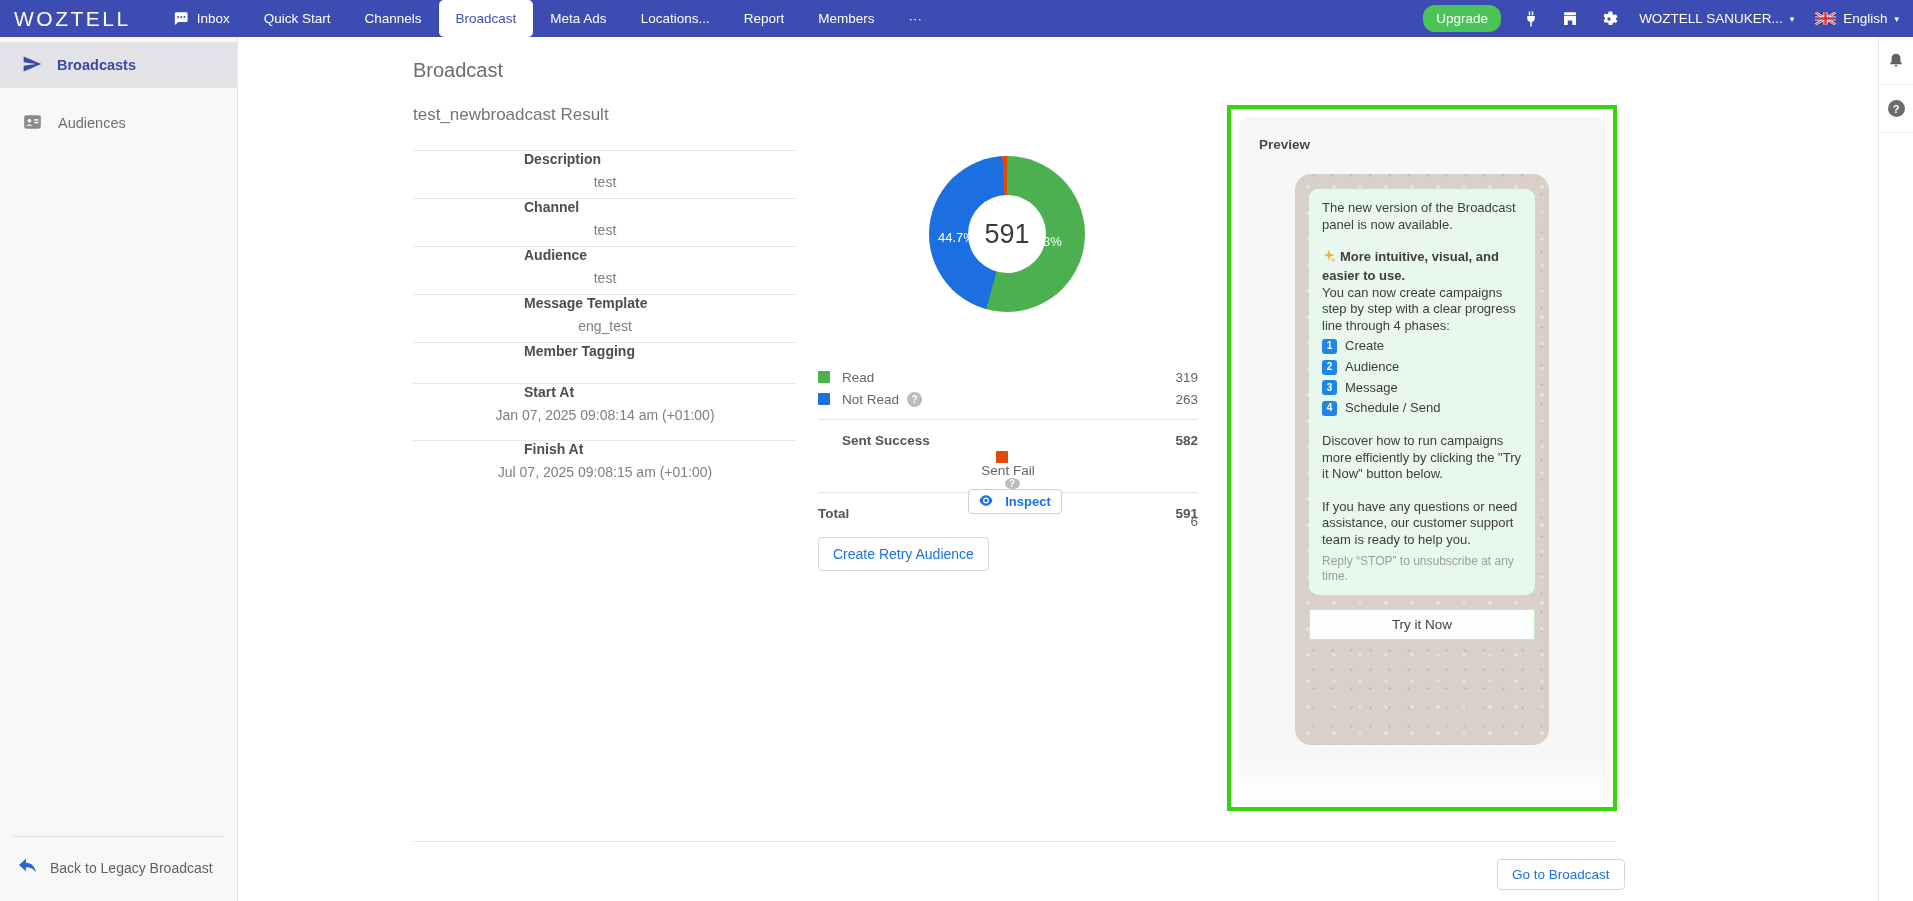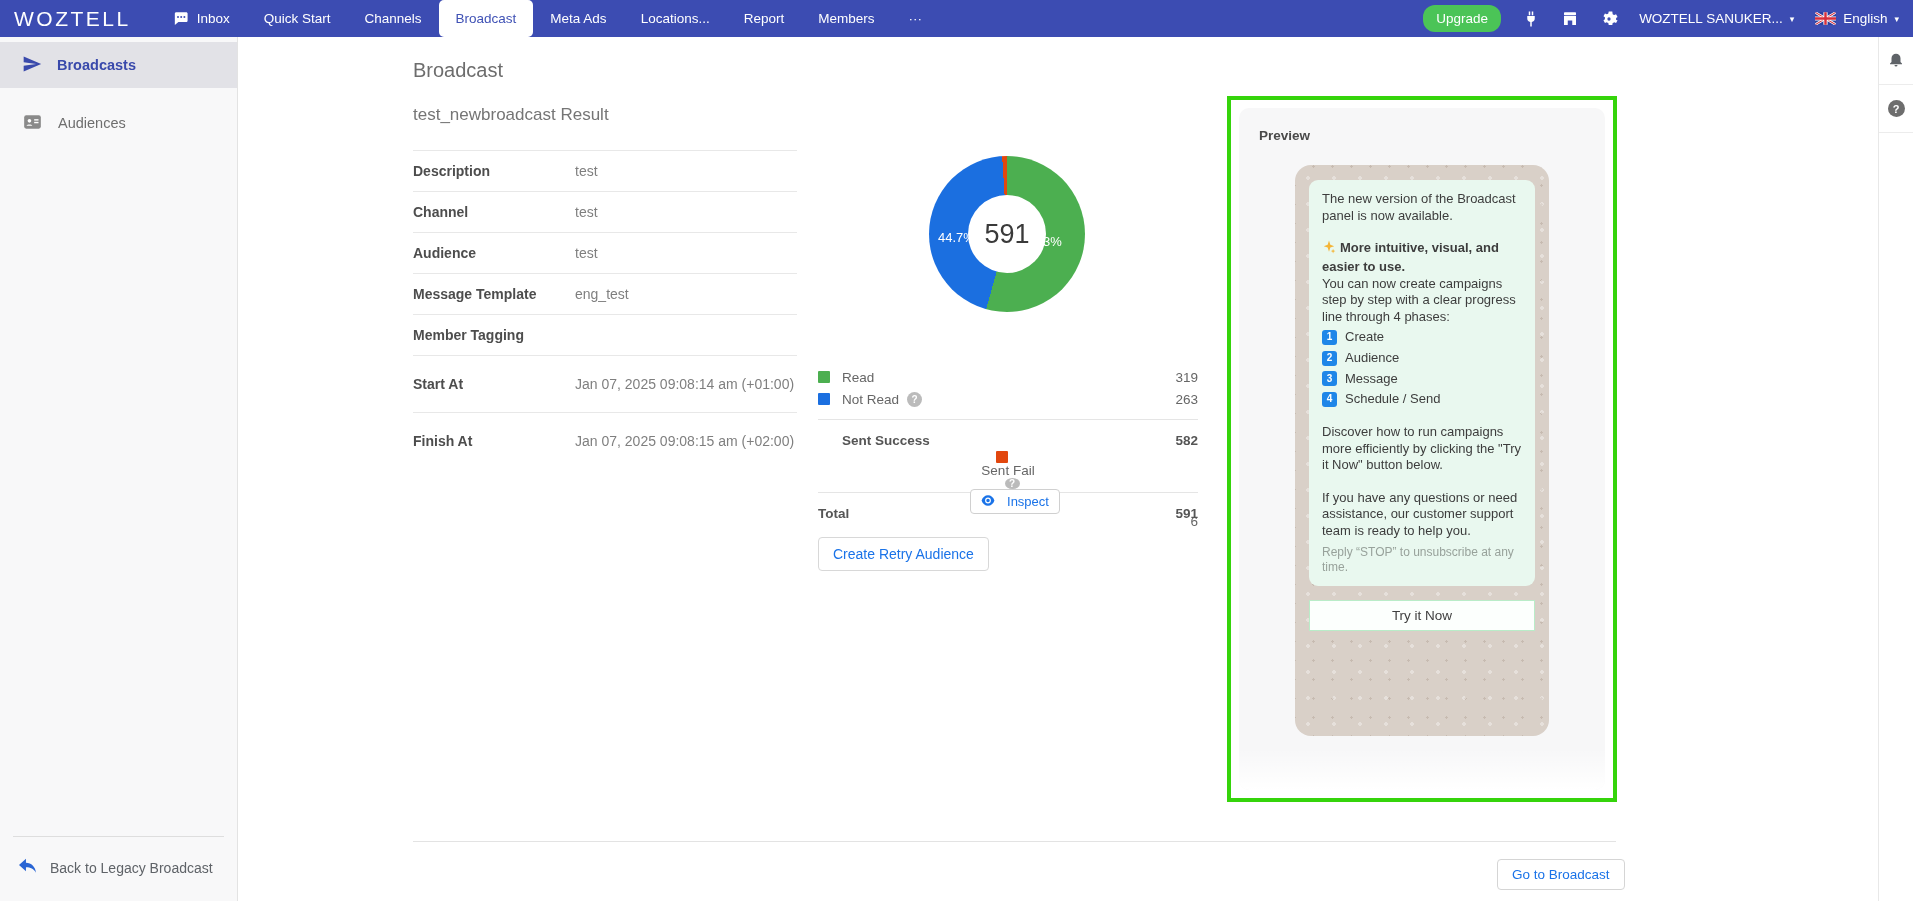--- a/index.html
+++ b/index.html
@@ -43,21 +43,21 @@
     border-bottom:1px solid #ececec; cursor:pointer; }
   .qcircle { width:17px; height:17px; border-radius:50%; background:#6d6d6d; color:#fff;
     font-size:11px; font-weight:700; display:flex; align-items:center; justify-content:center; }
 
   
   .page-title { position:absolute; left:413px; top:59px; font-size:20px; color:#6d6d6d; }
   .page-subtitle { position:absolute; left:413px; top:105px; font-size:17px; color:#757575; }
 
   
   .details { position:absolute; left:413px; top:150px; width:384px; font-size:14px; }
-  .drow { display:flex; align-items:center; border-top:1px solid #e8e8e8; min-height:41px; }
+  .drow { display:flex; align-items:center; border-top:1px solid #e8e8e8; min-height:41px;flex-direction:column; }
   .drow.tall { min-height:57px; }
   .dlabel { width:162px; flex-shrink:0; font-weight:700; color:#4d4d4d; }
   .dvalue { color:#7f7f7f; line-height:1.35; padding:6px 0; }
 
   
   .donut { position:absolute; left:929px; top:156px; width:156px; height:156px; border-radius:50%; }
   .pct { position:absolute; color:#fff; font-size:13px; }
   .pct-blue { left:9px; top:74px; }
   .pct-green { left:96px; top:78px; }
   .hole { position:absolute; left:39px; top:39px; width:78px; height:78px; background:#fff;
@@ -70,26 +70,26 @@
   .lrow.tallrow { height:32px;flex-direction:column; }
   .sq { width:12px; height:12px; border-radius:1px; margin-right:12px; flex-shrink:0; }
   .indent { padding-left:24px; }
   .bold { font-weight:700; color:#555; }
   .lval { margin-left:auto; }
   .ldivider { border-top:1px solid #e5e5e5; margin:9px 0; }
   .qmark { width:15px; height:15px; border-radius:50%; background:#bbb; color:#fff; font-size:10px;
     font-weight:700; display:inline-flex; align-items:center; justify-content:center; margin-left:8px; }
   .inspect-btn { display:inline-flex; align-items:center; gap:12px; border:1px solid #d0d0d0;
     border-radius:4px; padding:4px 10px; color:#1a73e8; font-size:13px; background:#fff;
-    margin-left:14px; cursor:pointer; }
+    margin-left:14px; cursor:pointer;font-weight:bold; }
   .retry-btn { margin-top:13px; display:inline-block; border:1px solid #d8d8d8; border-radius:4px;
     padding:8px 14px; color:#1a73e8; font-size:14px; background:#fff; cursor:pointer; }
 
   
-  .preview-panel { position:absolute; left:1227px; top:96px; width:390px; height:706px;
+  .preview-panel { position:absolute; left:1227px; top:105px; width:390px; height:706px;
     border:4px solid #35d40b; background:#fff; padding:8px; }
   .preview-card { position:relative; width:100%; height:100%; background:#f7f7f8;
     border-radius:10px; padding:20px; overflow:hidden; }
   .preview-card::after { content:""; position:absolute; left:0; right:0; bottom:0; height:42px;
     background:linear-gradient(to bottom, rgba(255,255,255,0), #fff); pointer-events:none; }
   .preview-label { font-size:13.5px; font-weight:700; color:#4a4a4a; }
   .phone { width:254px; height:571px; margin:22px auto 0; background:#d9d0c8; border-radius:16px;
     padding:15px 14px;
     background-image:radial-gradient(rgba(255,255,255,.35) 1.6px, transparent 1.6px),
                      radial-gradient(rgba(150,133,118,.28) 1.3px, transparent 1.3px);
@@ -271,21 +271,21 @@
     <div class="drow">
       <div class="dlabel">Member Tagging</div>
       <div class="dvalue"></div>
     </div>
     <div class="drow tall">
       <div class="dlabel">Start At</div>
       <div class="dvalue">Jan 07, 2025 09:08:14 am (+01:00)</div>
     </div>
     <div class="drow tall">
       <div class="dlabel">Finish At</div>
-      <div class="dvalue">Jan 07, 2025 09:08:15 am (+02:00)</div>
+      <div class="dvalue">Jul 07, 2025 09:08:15 am (+01:00)</div>
     </div>
   </div>
 
   <div class="donut" style="background: conic-gradient(rgb(76, 175, 80) 0%, rgb(76, 175, 80) 54.3%, rgb(27, 111, 224) 54.3%, rgb(27, 111, 224) 99%, rgb(226, 71, 14) 99%, rgb(226, 71, 14) 100%);">
     <span class="pct pct-blue">44.7%</span>
     <span class="pct pct-green">54.3%</span>
     <div class="hole">591</div>
   </div>
 
   <div class="legend">

